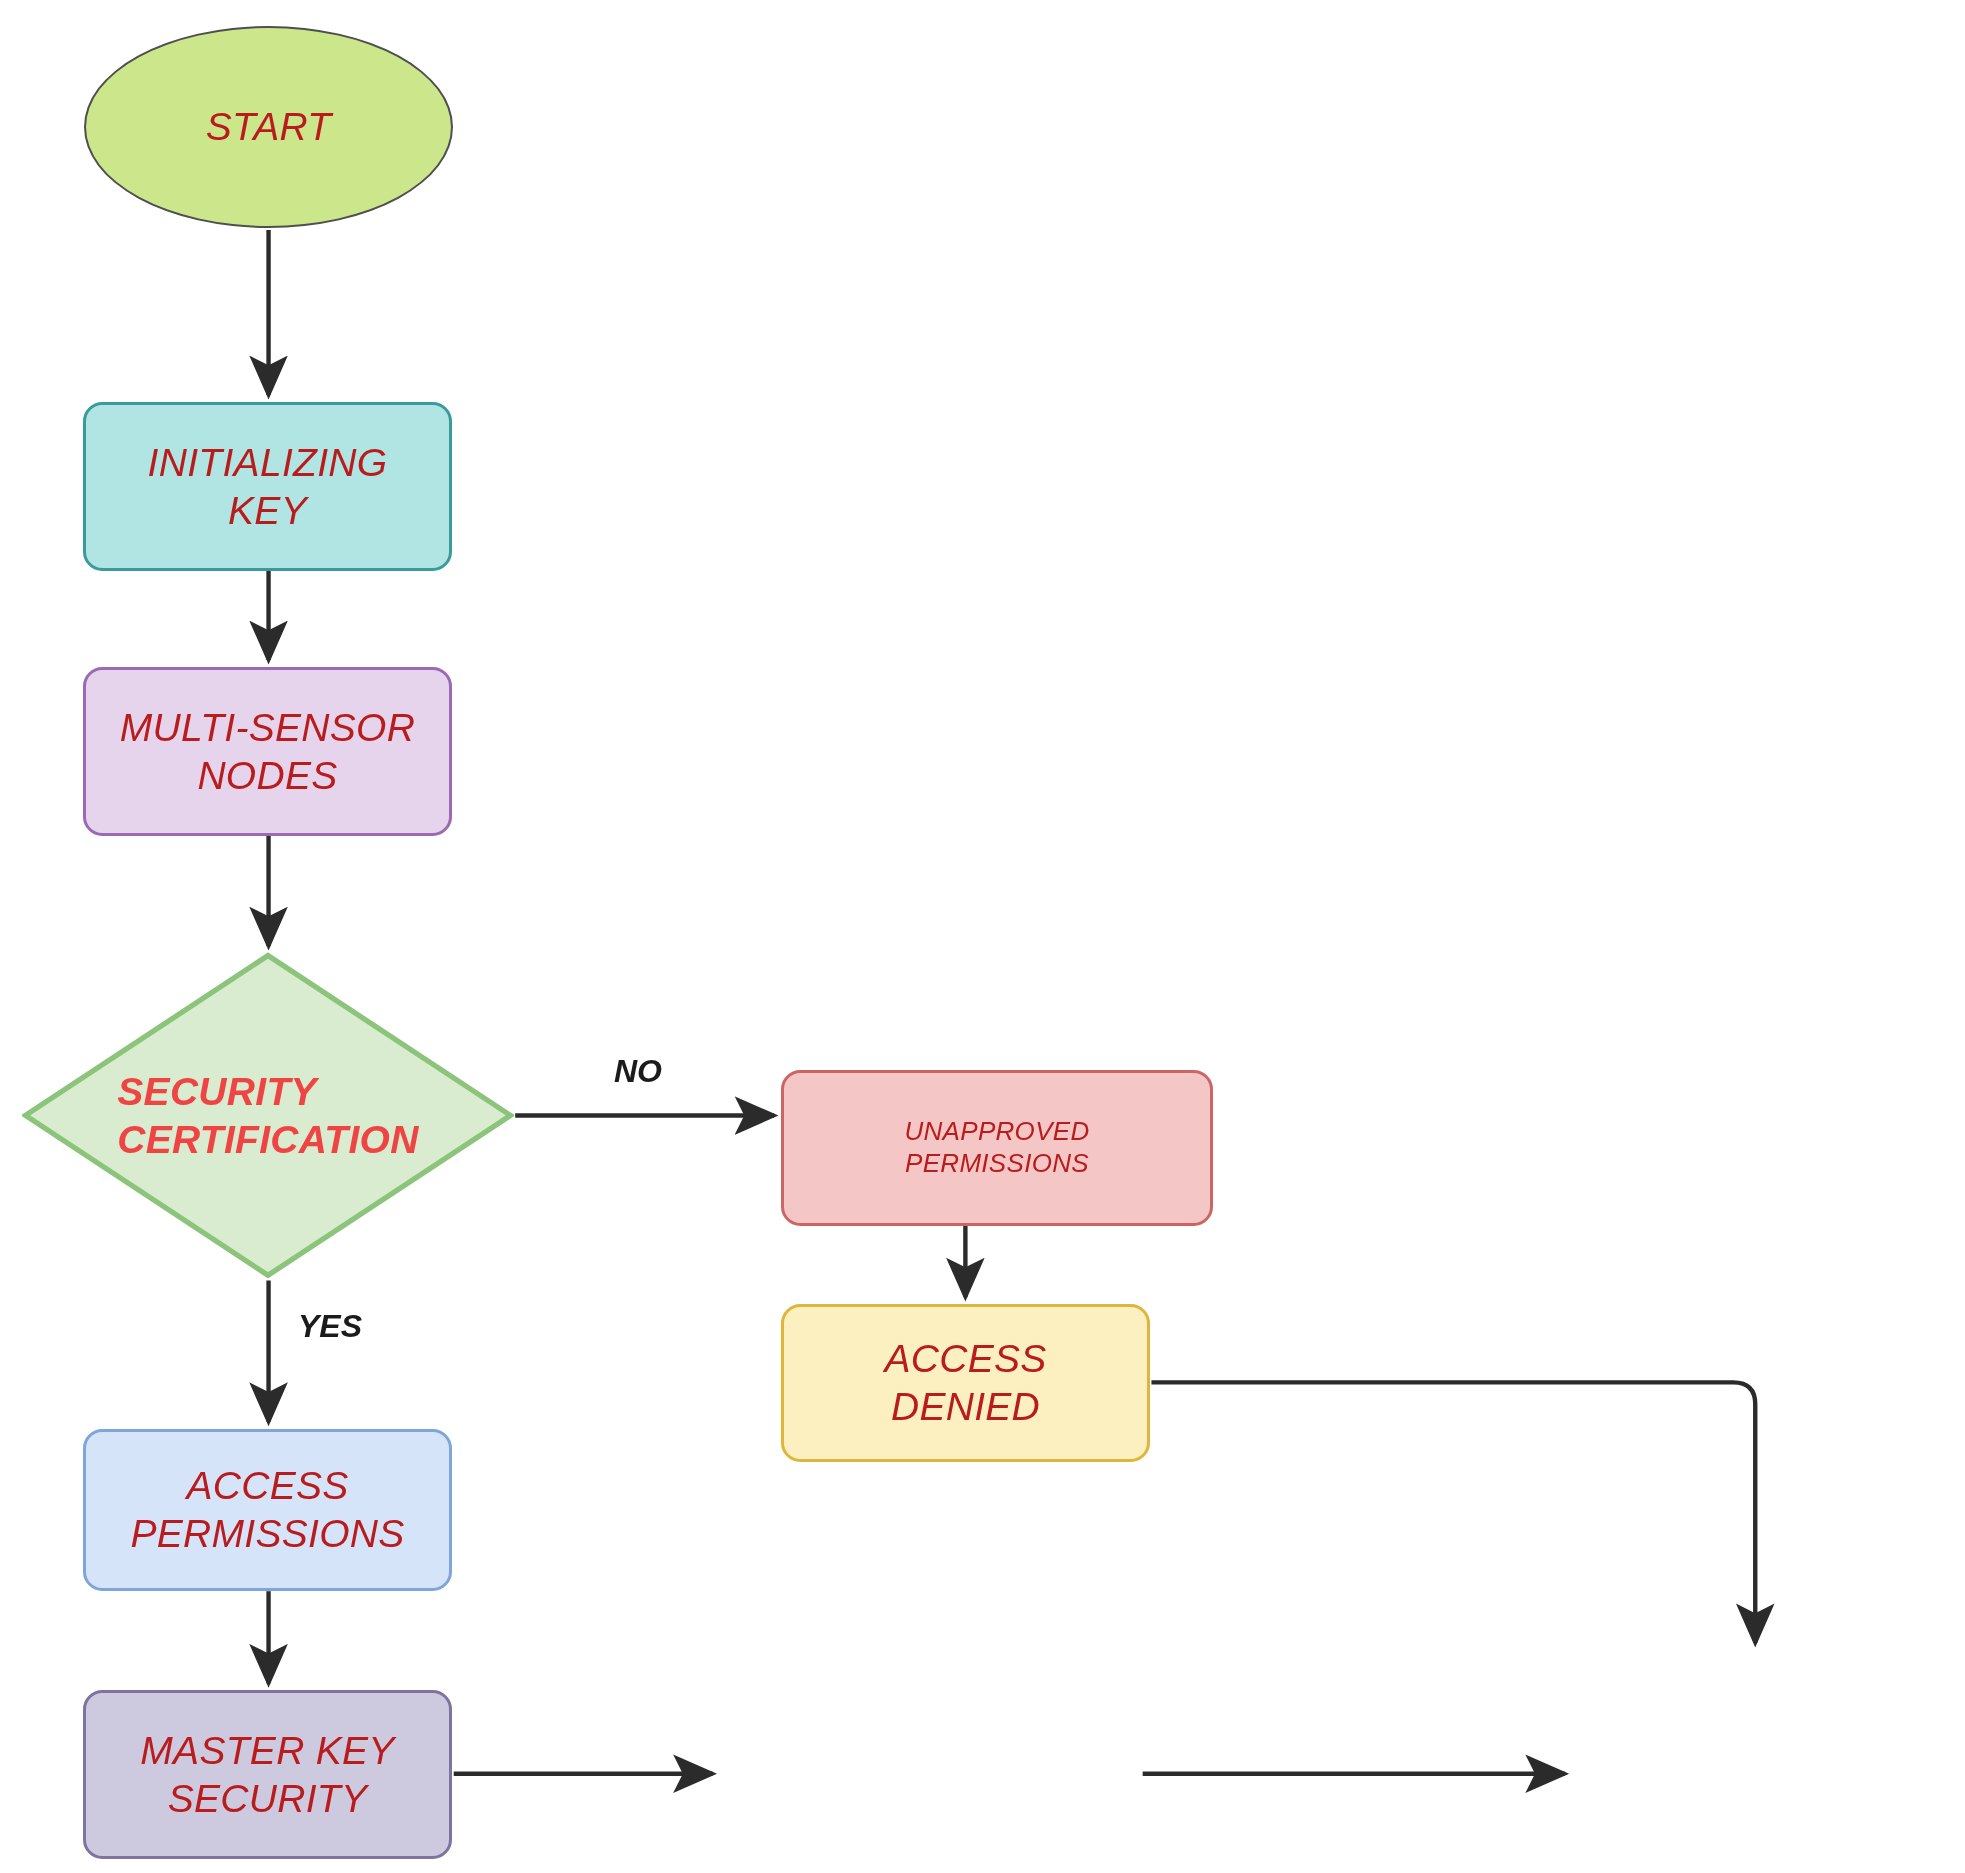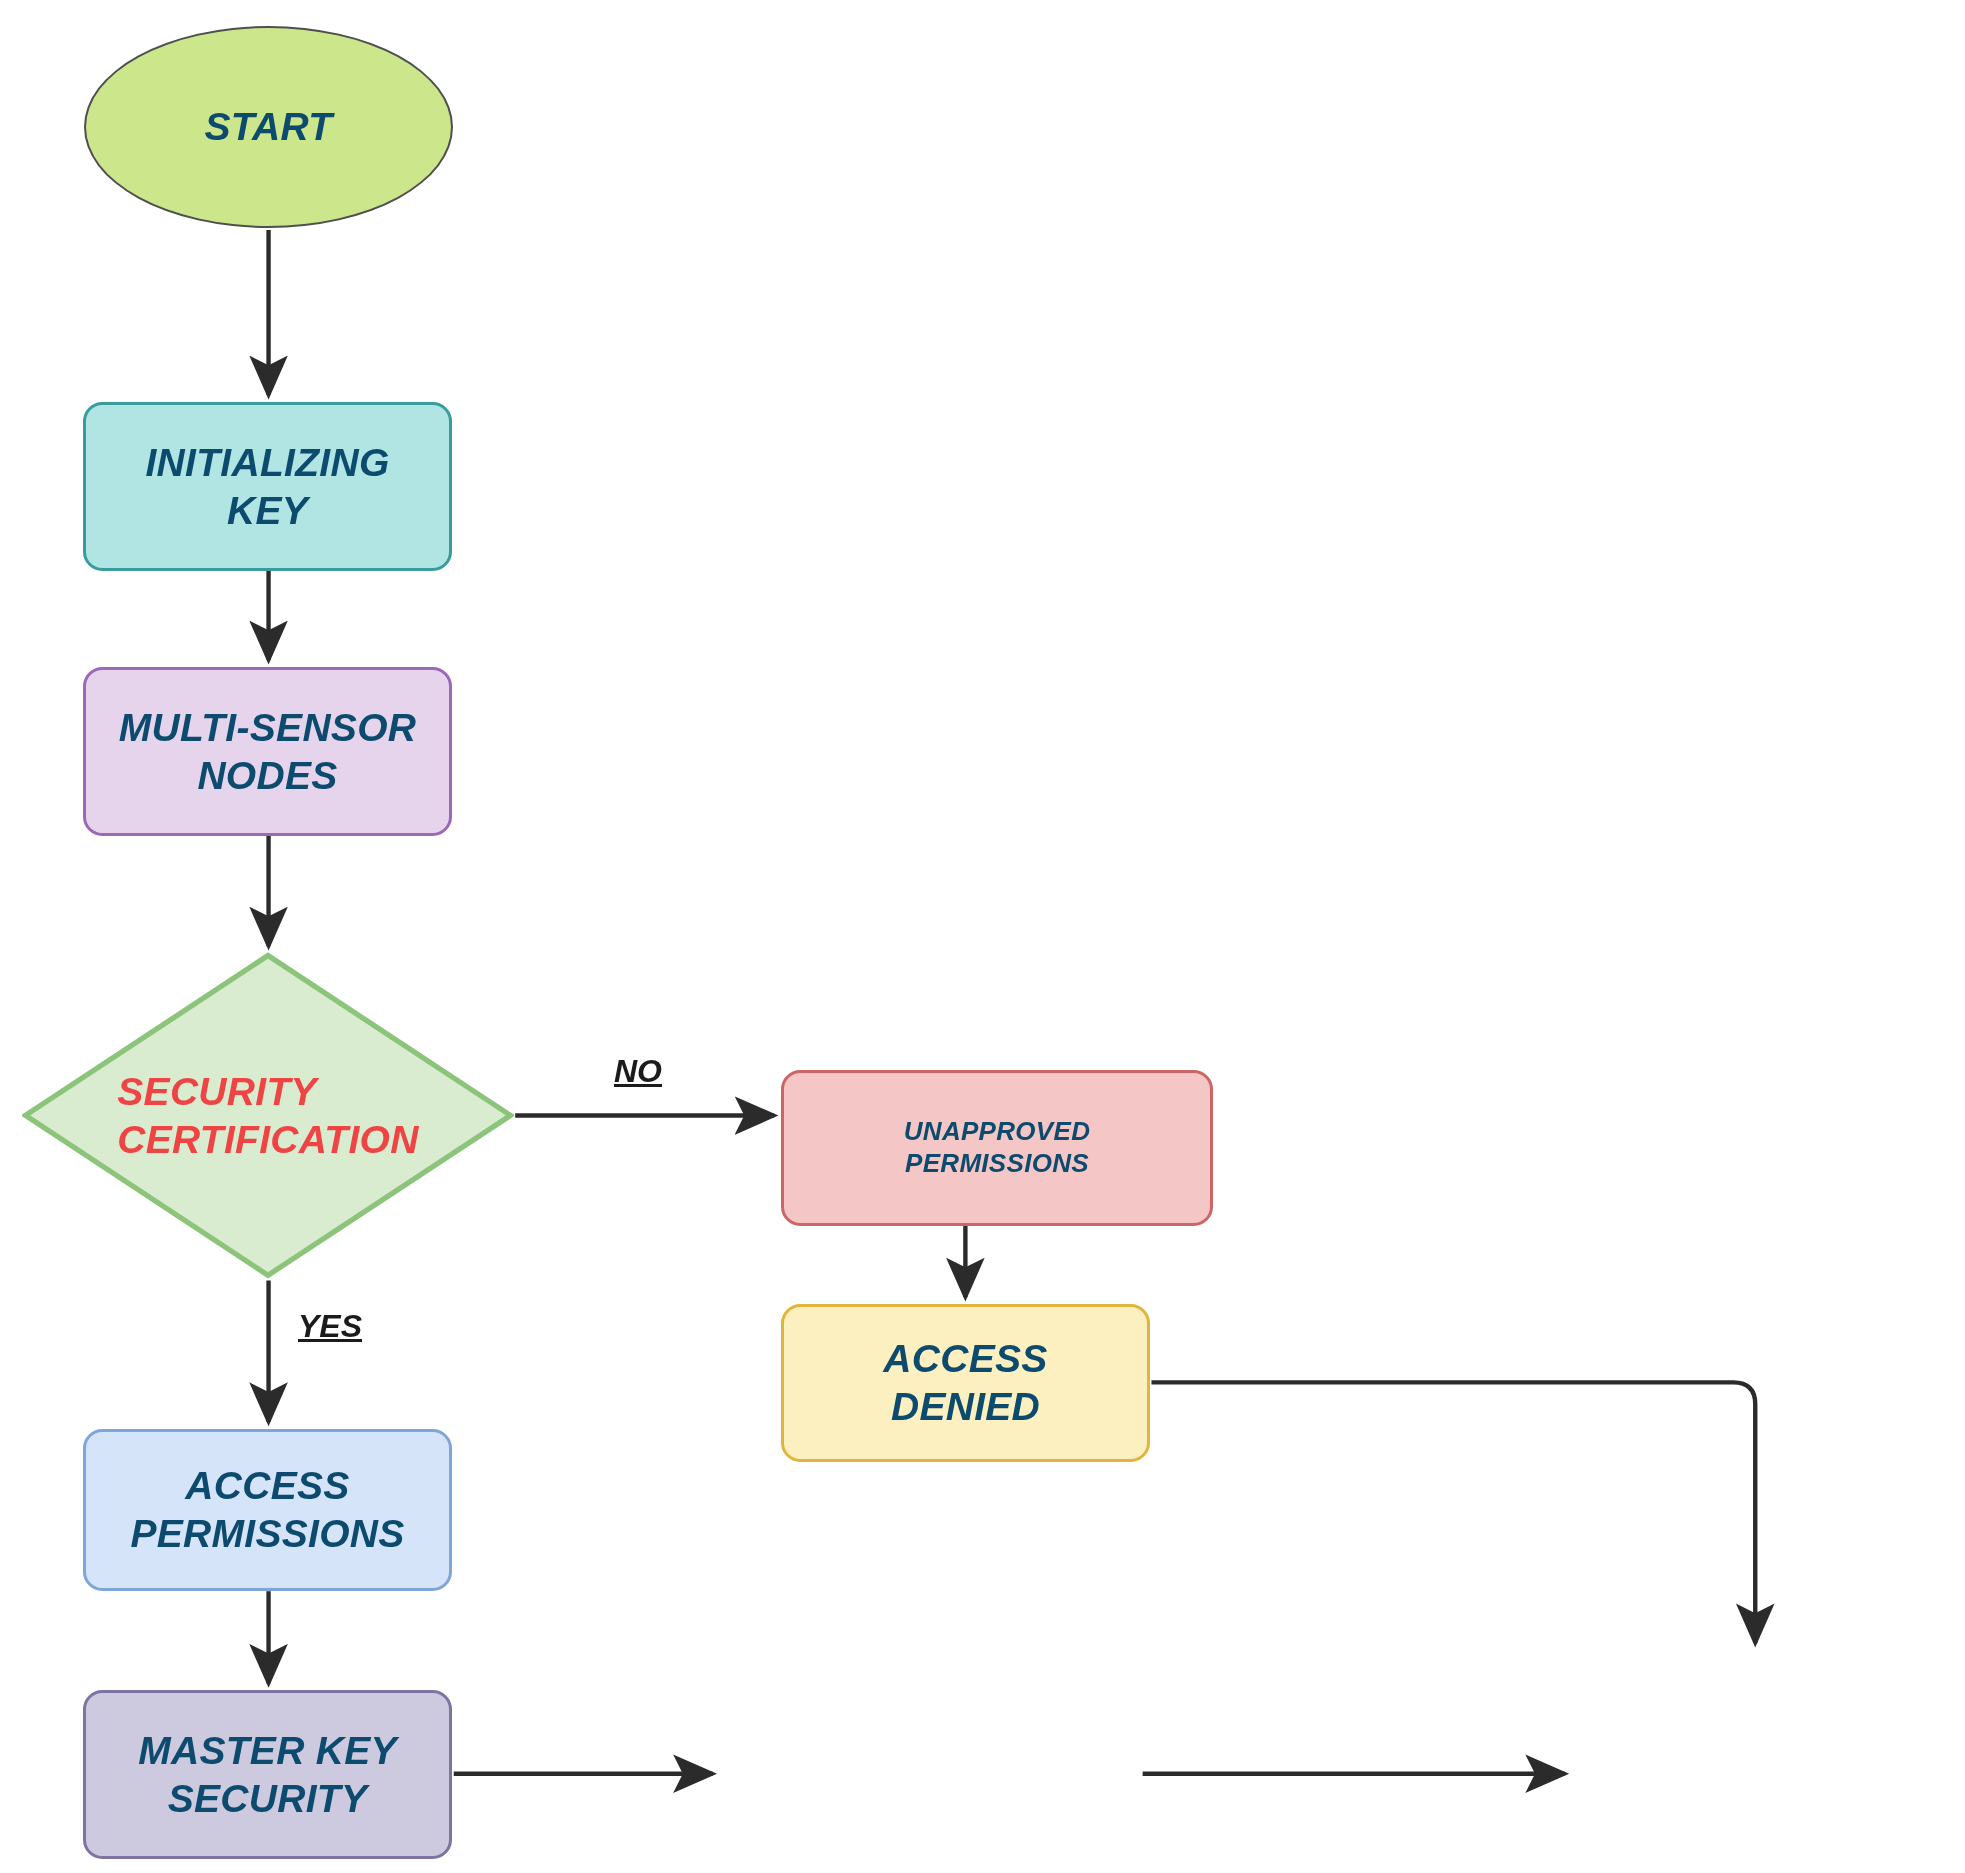--- a/index.html
+++ b/index.html
@@ -27,22 +27,22 @@
     pointer-events: none;
   }
   .node {
     position: absolute;
     box-sizing: border-box;
     display: flex;
     align-items: center;
     justify-content: center;
     text-align: center;
     font-style: italic;
-    font-weight: bold;
-    color: #0c4a6e;
+    font-weight: normal;
+    color: #b91c1c;
     line-height: 1.22;
     letter-spacing: 0.3px;
     z-index: 3;
   }
   .node .label {
     display: block;
     white-space: pre-line;
     padding: 0 8.8px;
   }
 
@@ -91,21 +91,20 @@
   #node-end      { left: 1571px;top: 1650px; width: 369px; height: 195px; font-size: 39px; }
 
   .edge-label {
     position: absolute;
     font-style: italic;
     font-weight: bold;
     font-size: 32px;
     color: #1b1b1b;
     z-index: 4;
     white-space: nowrap;
-    text-decoration: underline;
   }
   #label-no  { left: 614px; top: 1053px; }
   #label-yes { left: 298px; top: 1308px; }
 </style>
 </head>
 <body>
 
 <div id="canvas">
 
   <svg id="edges" viewBox="0 0 2239 2134" xmlns="http://www.w3.org/2000/svg">

